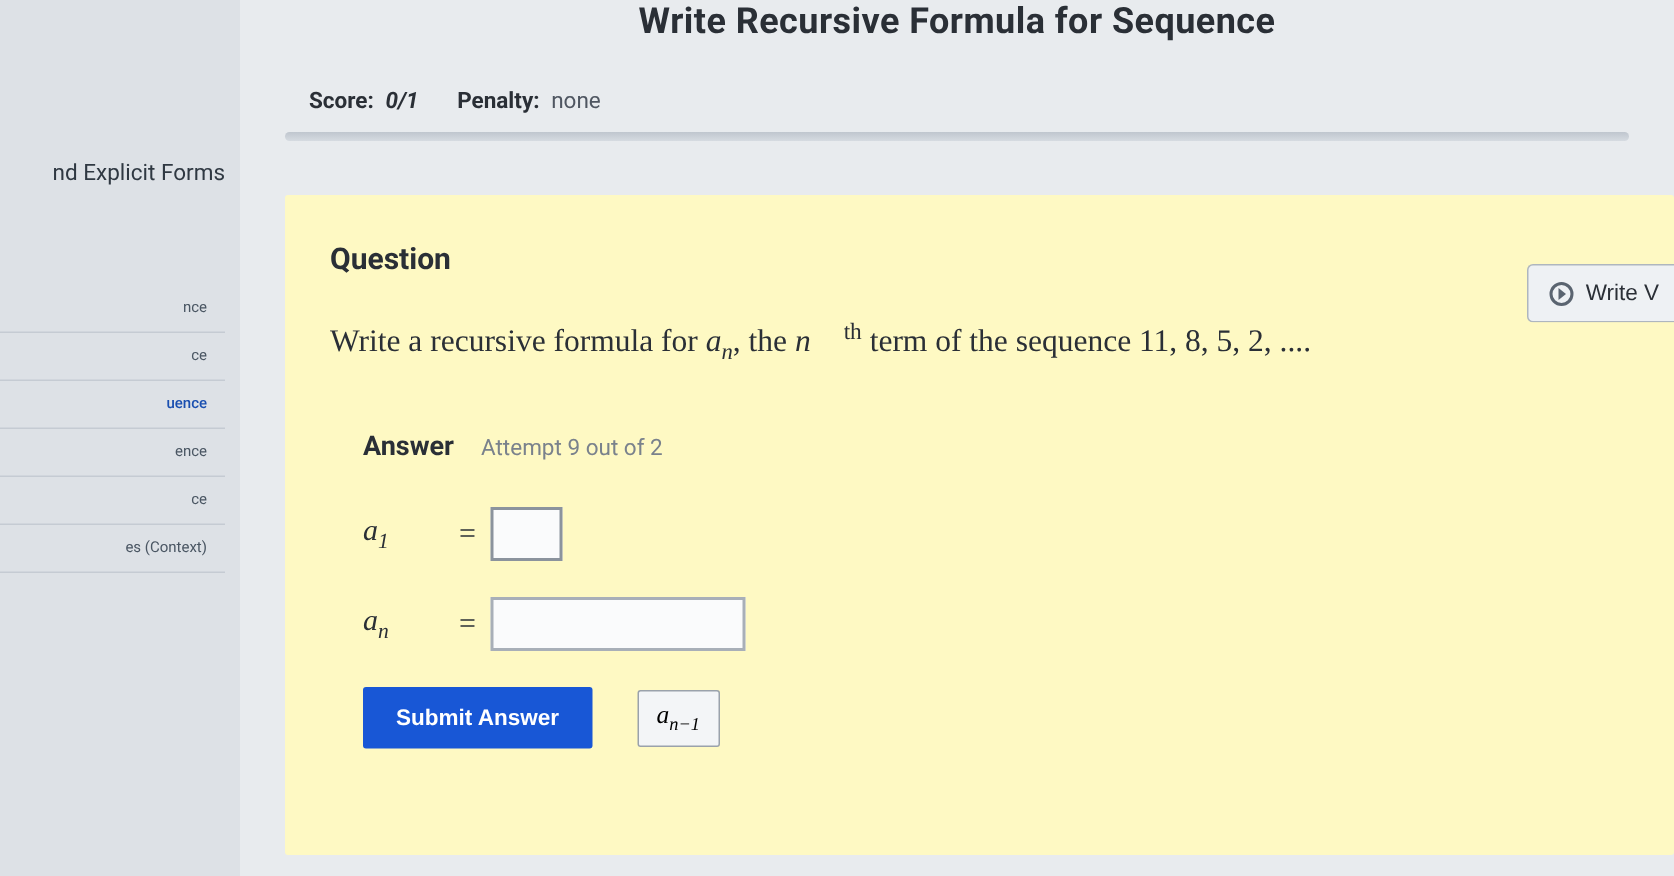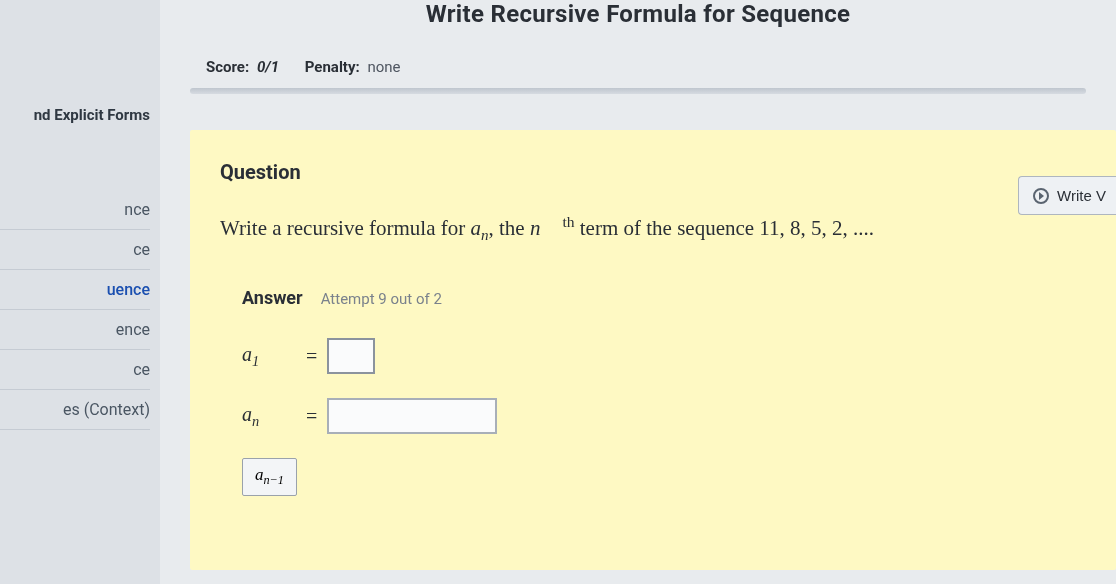--- a/index.html
+++ b/index.html
@@ -13,31 +13,31 @@
     color: #2a2f36;
   }
   .sidebar {
     width: 160px;
     flex-shrink: 0;
     background: #dde1e6;
     padding-top: 100px;
     padding-right: 10px;
   }
   .sidebar-heading {
-    font-weight: 700;
+    font-weight: 400;
     font-size: 15px;
     color: #2f3842;
     padding: 6px 0;
     text-align: right;
   }
   .sidebar-gap { height: 60px; }
   .sidebar-item {
-    font-size: 16px;
+    font-size: 10px;
     color: #4a5663;
-    padding: 10px 0;
+    padding: 10px 12px;
     text-align: right;
     border-bottom: 1px solid #c5cbd3;
     cursor: pointer;
   }
   .sidebar-item.active {
     color: #1a4fb0;
     font-weight: 500;
   }
   .main {
     flex: 1;
@@ -246,18 +246,19 @@
       <input class="input-small" value="" style="">
     </div>
 
     <div class="formula-row">
       <span class="formula-lhs"><span class="math-i">a</span><span class="sub">n</span></span>
       <span class="eq">=</span>
       <input class="input-large" value="" style="">
     </div>
 
     <div class="bottom-row">
+      <button class="submit-btn">Submit Answer</button>
       <button class="chip">
         <span class="math-i">a</span><span class="sub">n−1</span>
       </button>
     </div>
   </div>
 </div>
 
 </body></html>

